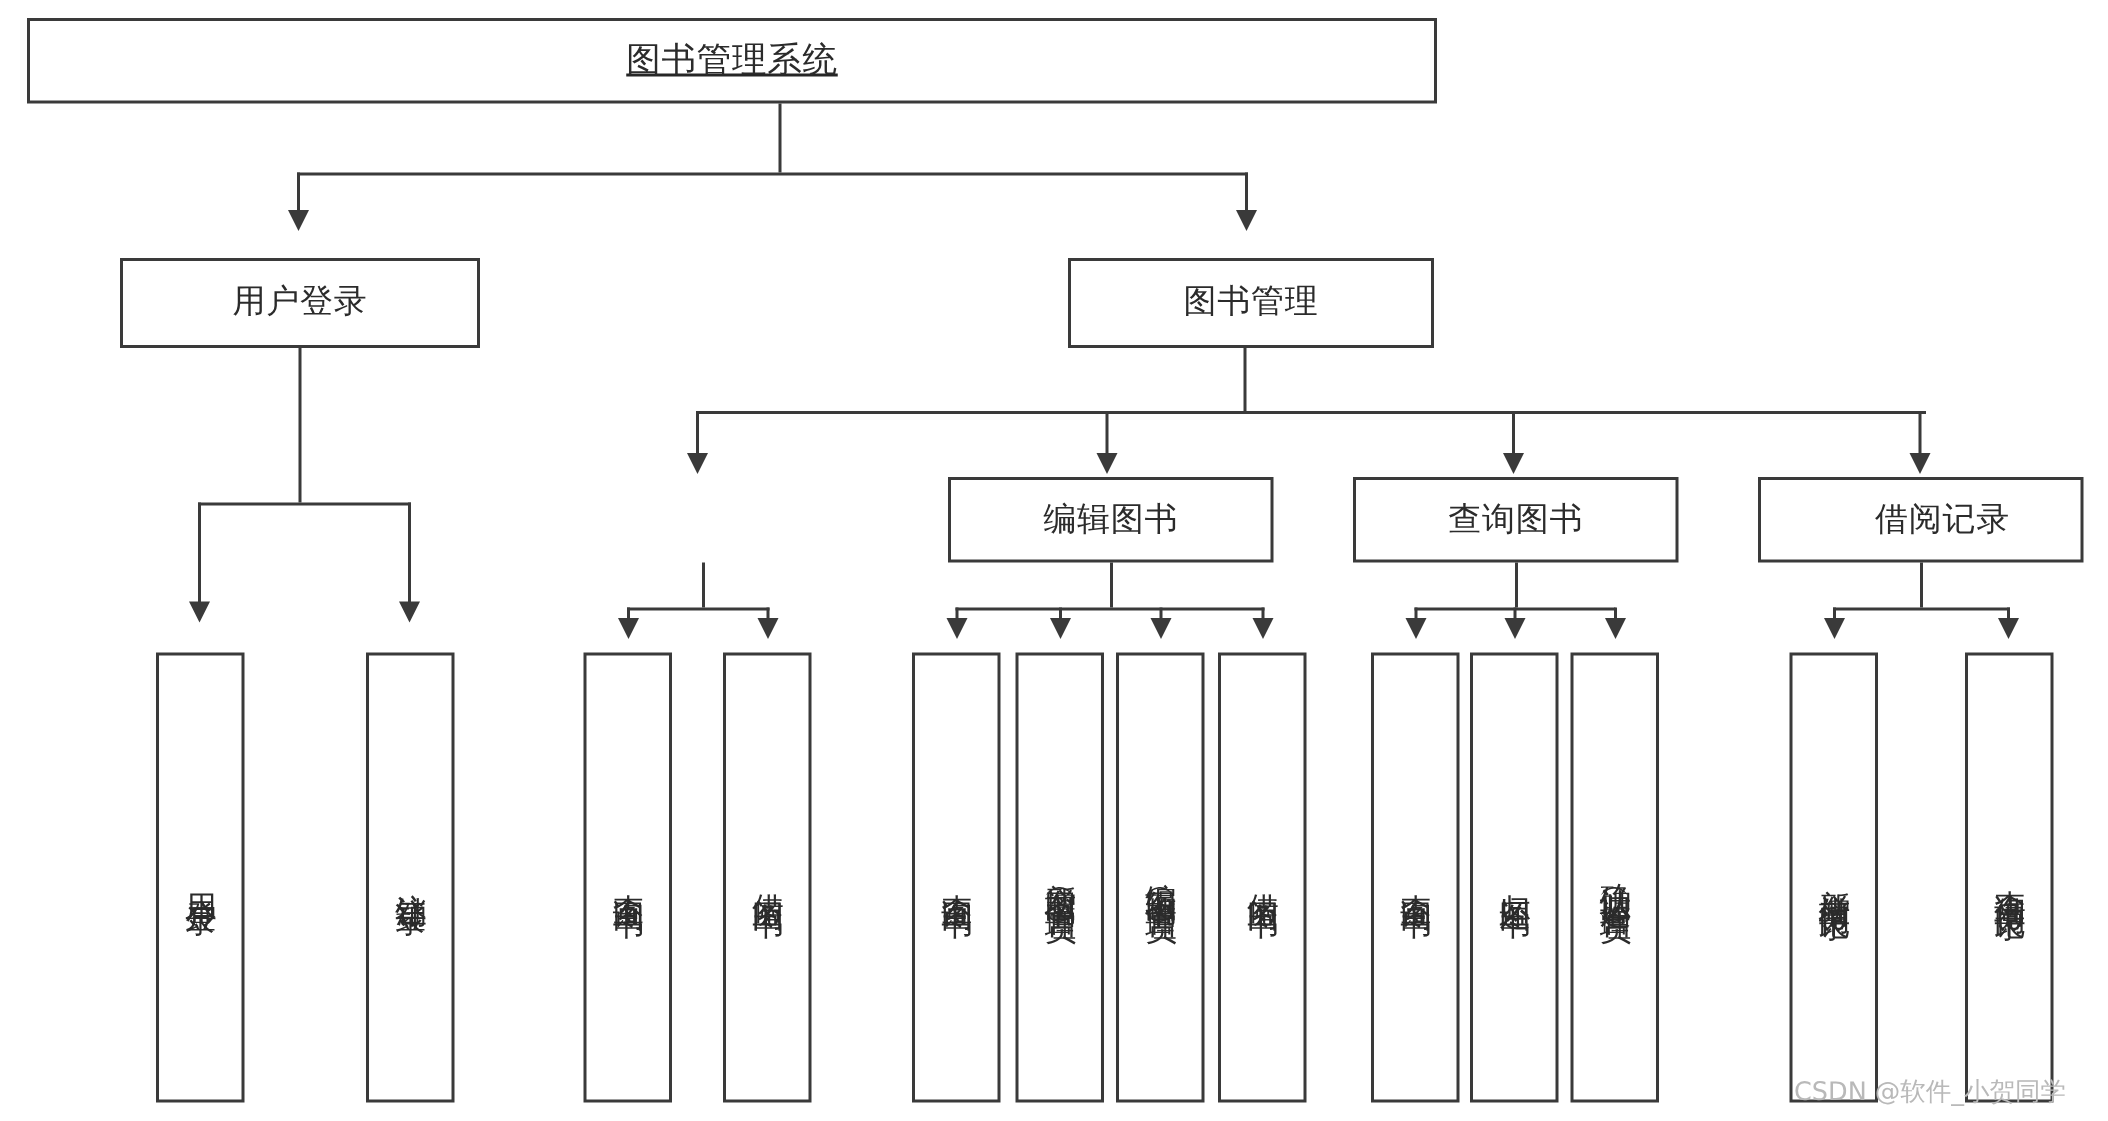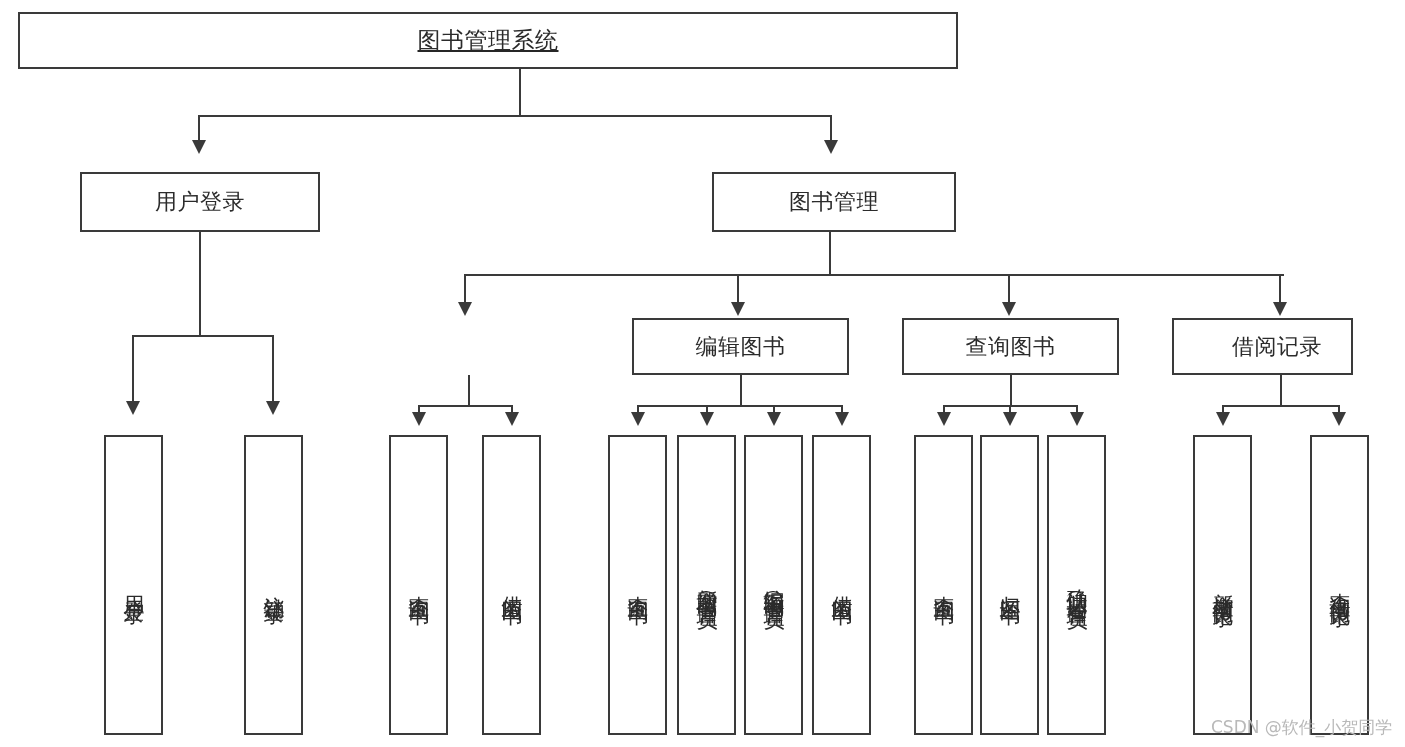--- a/index.html
+++ b/index.html
@@ -71,21 +71,20 @@
     border-top: 14px solid #3a3a3a;
   }
 
   
   .watermark {
     position: absolute;
     font-size: 17px;
     color: #b9b9b9;
     white-space: nowrap;
     user-select: none;
-    padding-left: 15px;
   }
 </style>
 </head>
 <body>
 
 <div id="diagram-canvas">
 
   <div class="node node-root" style="left:18px; top:12px; width:940px; height:57px;text-decoration:underline;">
     <span class="node-label">图书管理系统</span>
   </div>
@@ -131,21 +130,21 @@
 
 
   <div class="node node-l3" style="left:632px; top:318px; width:217px; height:57px;">
     <span class="node-label">编辑图书</span>
   </div>
 
   <div class="node node-l3" style="left:902px; top:318px; width:217px; height:57px;">
     <span class="node-label">查询图书</span>
   </div>
 
-  <div class="node node-l3" style="left:1172px; top:318px; width:181px; height:57px;padding-left:29px;">
+  <div class="node node-l3" style="left:1172px; top:318px; width:217px; height:57px;padding-left:29px;">
     <span class="node-label">借阅记录</span>
   </div>
 
   <div class="conn conn-v" style="left:468px; top:375px; height:30px;"></div>
   <div class="conn conn-h" style="left:418px; top:405px; width:95px;"></div>
   <div class="conn conn-v" style="left:418px; top:405px; height:10px;"></div>
   <div class="arrow" style="left:412px; top:412px;"></div>
   <div class="conn conn-v" style="left:511px; top:405px; height:10px;"></div>
   <div class="arrow" style="left:505px; top:412px;"></div>
 

